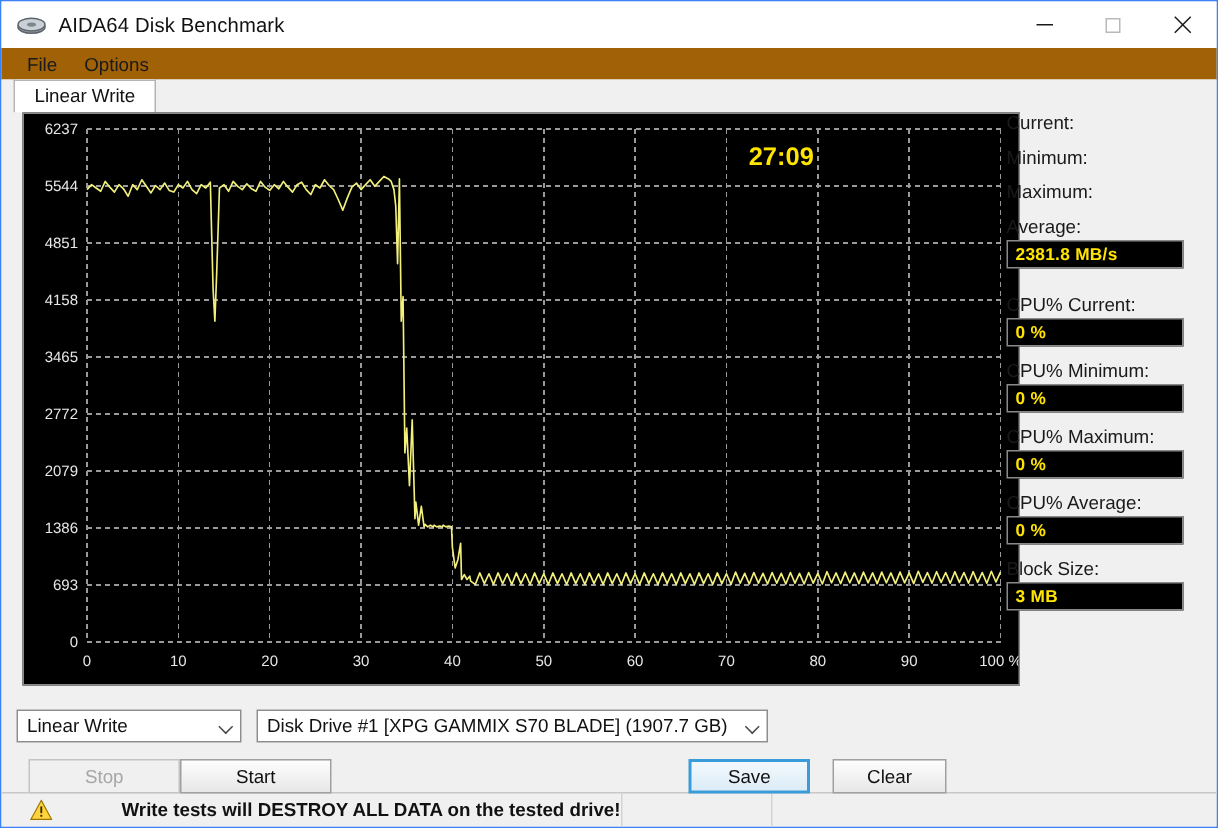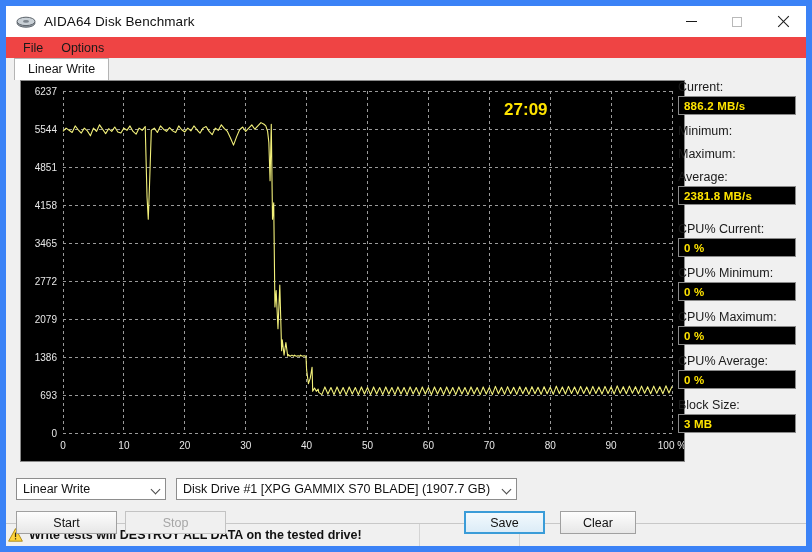--- a/index.html
+++ b/index.html
@@ -3,63 +3,63 @@
 <meta charset="utf-8">
 <style>
   html,body{margin:0;padding:0;}
   body{
     width:812px;height:552px;overflow:hidden;
     font-family:"Liberation Sans", sans-serif;
     font-size:12px;color:#000;background:#f0f0f0;
   }
   .window{
     position:relative;width:812px;height:552px;box-sizing:border-box;
-    border:6px solid #3b82f6;background:#f0f0f0;display:flex;flex-direction:column;
+    border:1px solid #3b82f6;background:#f0f0f0;display:flex;flex-direction:column;
   }
   
   .titlebar{
     height:31px;min-height:31px;background:#ffffff;display:flex;align-items:center;
     position:relative;
   }
   .title-icon{width:22px;height:16px;margin-left:9px;margin-right:7px;position:relative;}
   .title-icon svg{display:block;}
   .title-text{font-size:13.5px;color:#111;letter-spacing:.1px;}
   .win-buttons{position:absolute;right:0;top:0;height:31px;display:flex;}
   .win-btn{width:46px;height:31px;display:flex;align-items:center;justify-content:center;}
   .glyph-min{width:11px;height:1px;background:#1a1a1a;}
   .glyph-max{width:10px;height:10px;border:1px solid #b9b9b9;box-sizing:border-box;}
   .glyph-close{width:12px;height:12px;position:relative;}
   .glyph-close:before,.glyph-close:after{
     content:"";position:absolute;left:-1px;top:5px;width:15px;height:1px;background:#1a1a1a;
   }
   .glyph-close:before{transform:rotate(45deg);}
   .glyph-close:after{transform:rotate(-45deg);}
   
-  .menubar{height:21px;min-height:21px;display:flex;align-items:center;background:#ef4444;padding-left:8px;}
+  .menubar{height:21px;min-height:21px;display:flex;align-items:center;background:#a16207;padding-left:8px;}
   .menu-item{padding:2px 9px;font-size:12.5px;color:#1a1a1a;}
   
   .tabstrip{height:22px;min-height:22px;position:relative;padding-left:8px;background:#f0f0f0;}
   .tab{
     position:absolute;left:8px;top:0;height:22px;box-sizing:border-box;
     padding:3px 13px 0 13px;background:#fff;border:1px solid #b4b4b4;border-bottom:none;
     font-size:12.5px;color:#111;
   }
   
   .content{flex:1;position:relative;background:#f0f0f0;}
   .chart-panel{
     position:absolute;left:14px;top:0px;width:665px;height:382px;
     background:#000;border:1px solid #8a8a8a;box-sizing:border-box;
   }
   .chart-svg{display:block;}
   .axis-label{fill:#e8e8e8;font-family:"Liberation Sans",sans-serif;font-size:10px;}
   .axis-label-y{text-anchor:end;}
   .axis-label-x{text-anchor:middle;}
   .timer{fill:#ffe400;font-size:17px;font-weight:bold;font-family:"Liberation Sans",sans-serif;}
   
-  .sidebar{position:absolute;right:10px;top:0px;width:118px;}
+  .sidebar{position:absolute;right:22px;top:0px;width:118px;}
   .side-label{font-size:12.5px;color:#1a1a1a;margin-bottom:2px;margin-top:9px;}
   .side-label:first-child{margin-top:0;}
   .side-value{
     height:19px;background:#000;border:1px solid #8a8a8a;box-sizing:border-box;
     color:#ffe400;font-weight:bold;font-size:11.5px;
     display:flex;align-items:center;padding-left:5px;letter-spacing:.2px;
     font-family:"Liberation Sans",sans-serif;
   }
   .side-gap{height:8px;}
   
@@ -93,21 +93,21 @@
   .btn.focus{border:2px solid #3a9cd8;background:linear-gradient(#f2f9fd,#dcecf7);}
   .btn-start{width:101px;}
   .btn-stop{width:101px;margin-left:8px;}
   .btn-save{width:81px;margin-left:238px;}
   .btn-clear{width:76px;margin-left:15px;text-align:right;}
   
   .statusbar{
     height:22px;min-height:22px;display:flex;align-items:center;
     border-top:1px solid #c8c8c8;background:#f0f0f0;
   }
-  .status-main{flex:0 0 413px;display:flex;align-items:center;height:22px;padding-left:2px;box-sizing:border-box;}
+  .status-main{flex:0 0 413px;display:flex;align-items:center;height:22px;padding-left:19px;box-sizing:border-box;gap:40px;}
   .status-pane{height:22px;border-left:1px solid #d4d4d4;box-sizing:border-box;}
   .pane-a{flex:0 0 100px;}
   .pane-b{flex:1;}
   .warn-icon{width:15px;height:14px;margin-right:6px;}
   .warn-text{font-size:12.5px;font-weight:bold;color:#111;}
 </style>
 </head>
 <body>
 
 <div class="window">
@@ -190,21 +190,20 @@
           <text x="529.2" y="368" class="axis-label axis-label-x">80</text>
           <text x="590.1" y="368" class="axis-label axis-label-x">90</text>
           <text x="651" y="368" class="axis-label axis-label-x">100 %</text>
           <polyline points="42.00,50.41 45.05,47.12 48.09,49.32 51.13,51.51 54.18,44.93 57.23,48.77 60.27,52.06 63.31,47.12 66.36,49.86 69.41,54.80 72.45,47.12 75.50,50.41 78.54,43.83 81.59,48.22 84.63,52.61 87.67,47.67 90.72,50.41 93.77,46.03 96.81,50.96 99.86,52.06 102.90,47.12 105.94,49.32 108.99,44.93 112.03,50.41 115.08,53.15 118.13,47.12 121.17,49.32 124.22,45.48 126.04,116.21 127.26,138.15 128.48,105.25 130.31,49.32 133.35,47.12 136.39,51.51 139.44,44.93 142.49,48.22 145.53,50.41 148.57,46.57 151.62,49.86 154.66,51.51 157.71,44.93 160.75,48.77 163.80,50.96 166.84,47.12 169.89,49.86 172.94,44.93 175.98,48.77 179.03,52.06 182.07,47.12 185.11,45.48 188.16,50.41 191.20,53.70 194.25,47.12 197.30,49.32 200.34,43.83 203.39,47.67 206.43,50.41 209.48,56.99 212.52,64.12 215.56,55.90 218.61,48.77 221.66,46.03 224.70,50.41 227.75,47.12 230.79,43.83 233.84,48.22 236.88,44.93 239.93,41.64 242.97,43.28 244.80,44.93 246.62,50.41 247.84,61.38 249.06,99.76 250.28,43.28 251.50,138.15 252.71,121.70 253.93,225.88 255.15,209.43 256.98,247.82 258.80,203.95 260.63,269.75 261.24,258.78 263.07,274.14 264.89,261.52 266.72,275.23 267.33,273.59 269.16,275.23 270.98,274.14 272.81,275.23 273.42,274.14 275.25,275.23 277.07,274.68 278.90,275.23 279.51,274.14 281.34,275.23 283.16,274.68 284.99,275.23 285.60,288.94 287.43,302.65 289.25,297.17 291.08,286.20 291.69,310.33 293.52,307.04 295.34,310.33 297.17,308.13 297.78,311.42 300.82,313.62 303.87,305.94 306.92,313.07 309.96,306.49 313.00,313.62 316.05,305.94 319.10,313.07 322.14,306.49 325.19,313.62 328.23,305.94 331.27,313.07 334.32,306.49 337.37,313.62 340.41,305.94 343.45,313.07 346.50,306.49 349.55,313.62 352.59,305.94 355.63,313.07 358.68,306.49 361.73,313.62 364.77,305.94 367.81,313.07 370.86,306.49 373.91,313.62 376.95,305.94 380.00,313.07 383.04,306.49 386.08,313.62 389.13,305.94 392.17,313.07 395.22,306.49 398.26,313.62 401.31,305.94 404.35,313.07 407.40,306.49 410.44,313.62 413.49,305.94 416.53,313.07 419.58,306.49 422.63,313.62 425.67,305.94 428.72,313.07 431.76,306.49 434.81,313.62 437.85,305.94 440.90,313.07 443.94,306.49 446.99,313.62 450.03,305.94 453.08,313.07 456.12,306.49 459.17,313.62 462.21,305.94 465.25,313.07 468.30,306.49 471.34,313.62 474.39,305.39 477.44,312.79 480.48,306.21 483.52,313.34 486.57,305.67 489.62,312.79 492.66,306.21 495.70,313.34 498.75,305.67 501.80,312.79 504.84,306.21 507.88,313.34 510.93,305.67 513.98,312.79 517.02,306.21 520.07,313.34 523.11,305.67 526.15,312.79 529.20,306.21 532.25,313.34 535.29,305.12 538.34,312.52 541.38,305.94 544.42,313.07 547.47,305.39 550.51,312.52 553.56,305.94 556.61,313.07 559.65,305.39 562.69,312.52 565.74,305.94 568.78,313.07 571.83,305.39 574.88,312.52 577.92,305.94 580.97,313.07 584.01,305.39 587.06,312.52 590.10,305.94 593.14,313.07 596.19,304.84 599.24,312.25 602.28,305.67 605.33,312.79 608.37,305.12 611.42,312.25 614.46,305.67 617.50,312.79 620.55,305.12 623.60,312.25 626.64,305.67 629.68,312.79 632.73,305.12 635.77,312.25 638.82,305.67 641.87,312.79 644.91,304.84 647.96,311.97 651.00,305.39" fill="none" stroke="#f2f07a" stroke-width="1.1" stroke-linejoin="round"></polyline>
           <text x="504.84000000000003" y="34" class="timer" text-anchor="middle" fill="#ffe400">27:09</text>
         </svg>
     </div>
 
     <div class="sidebar">
       <div class="side-label">Current:</div>
-      <div class="side-value">886.2 MB/s</div>
 
       <div class="side-label">Minimum:</div>
 
       <div class="side-label">Maximum:</div>
 
       <div class="side-label">Average:</div>
       <div class="side-value">2381.8 MB/s</div>
 
       <div class="side-gap"></div>
 
@@ -233,22 +232,22 @@
             </span>
         </div>
         <div class="combo combo-drive">
           <span>Disk Drive #1  [XPG GAMMIX S70 BLADE]  (1907.7 GB)</span>
           <span class="arrow">
               <span class="chev"></span>
             </span>
         </div>
       </div>
       <div class="row2">
+        <div class="btn btn-stop disabled">Stop</div>
         <div class="btn btn-start">Start</div>
-        <div class="btn btn-stop disabled">Stop</div>
         <div class="btn btn-save focus">Save</div>
         <div class="btn btn-clear">Clear</div>
       </div>
     </div>
 
   </div>
 
   <div class="statusbar">
     <div class="status-main">
       <span class="warn-icon">

